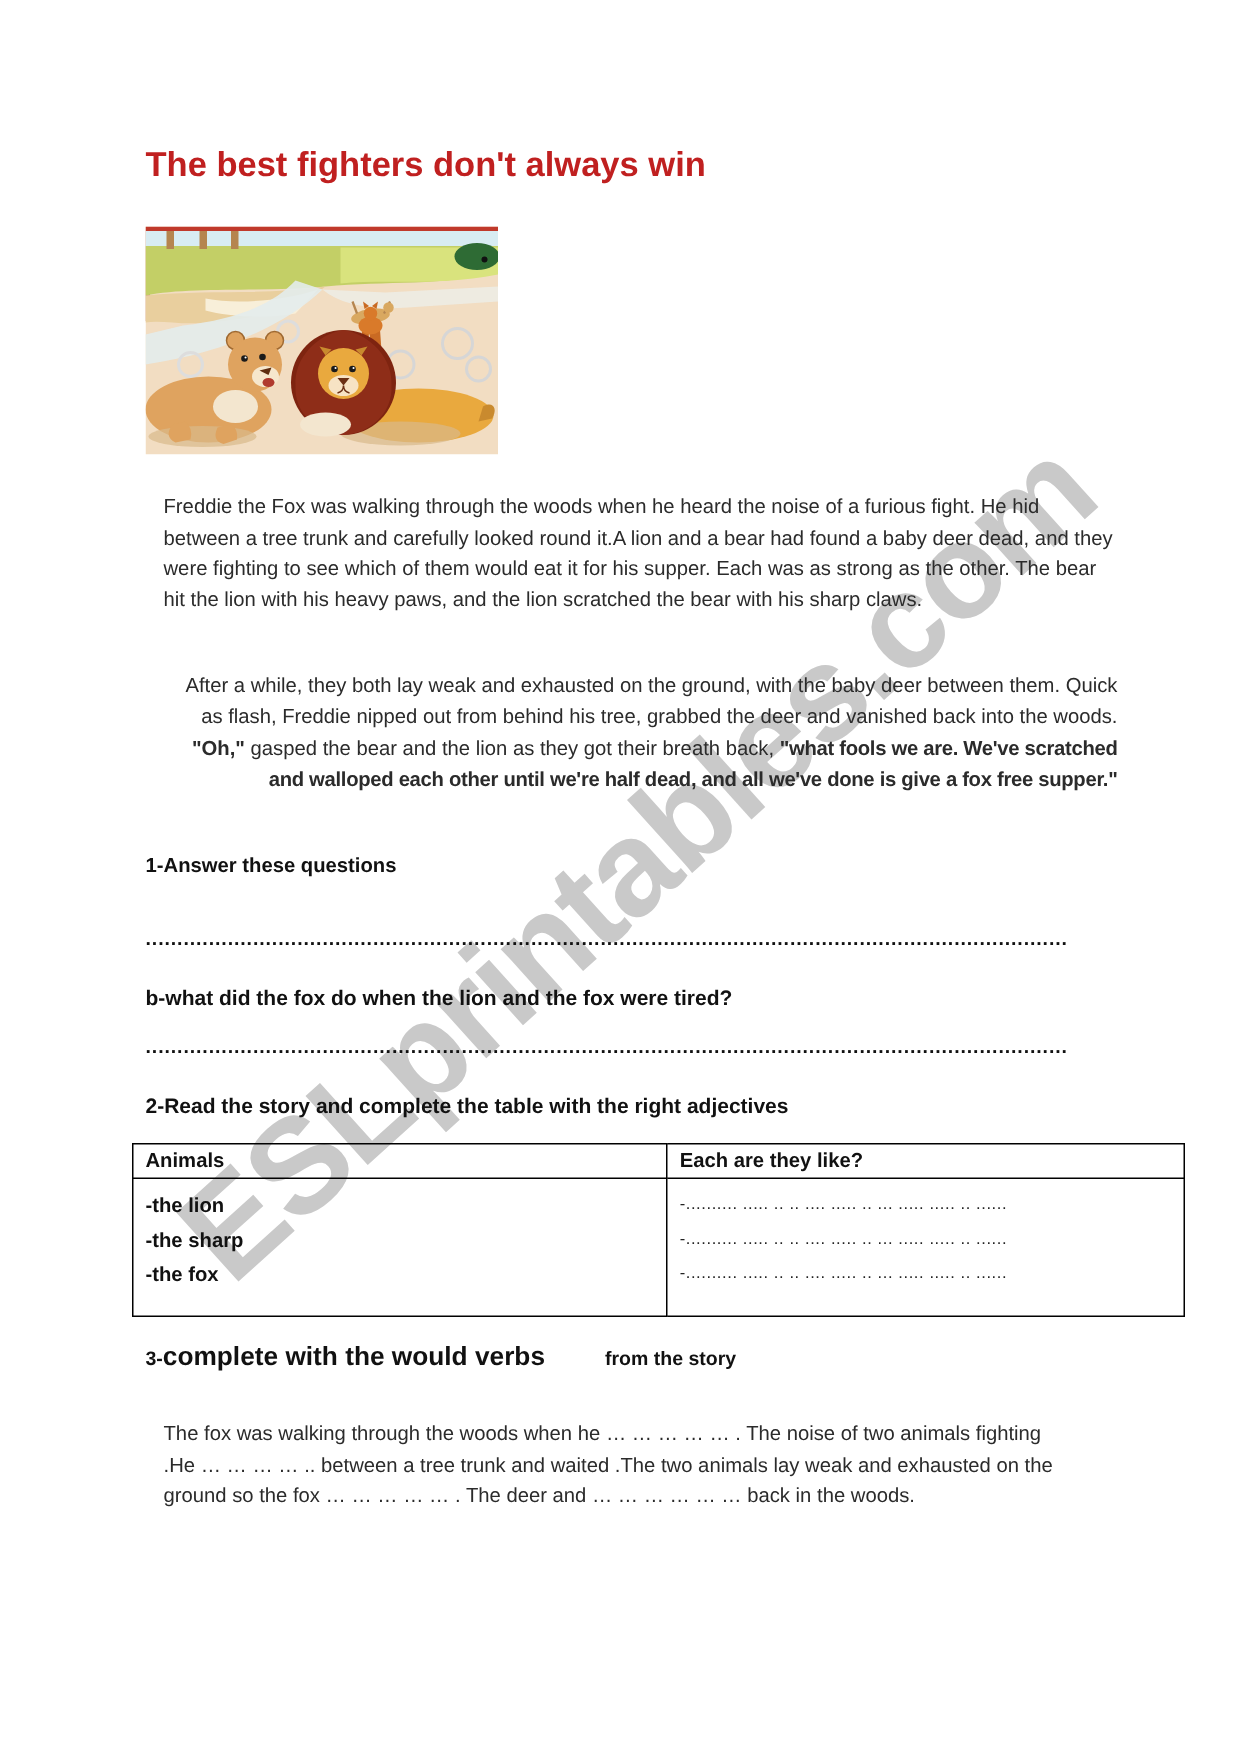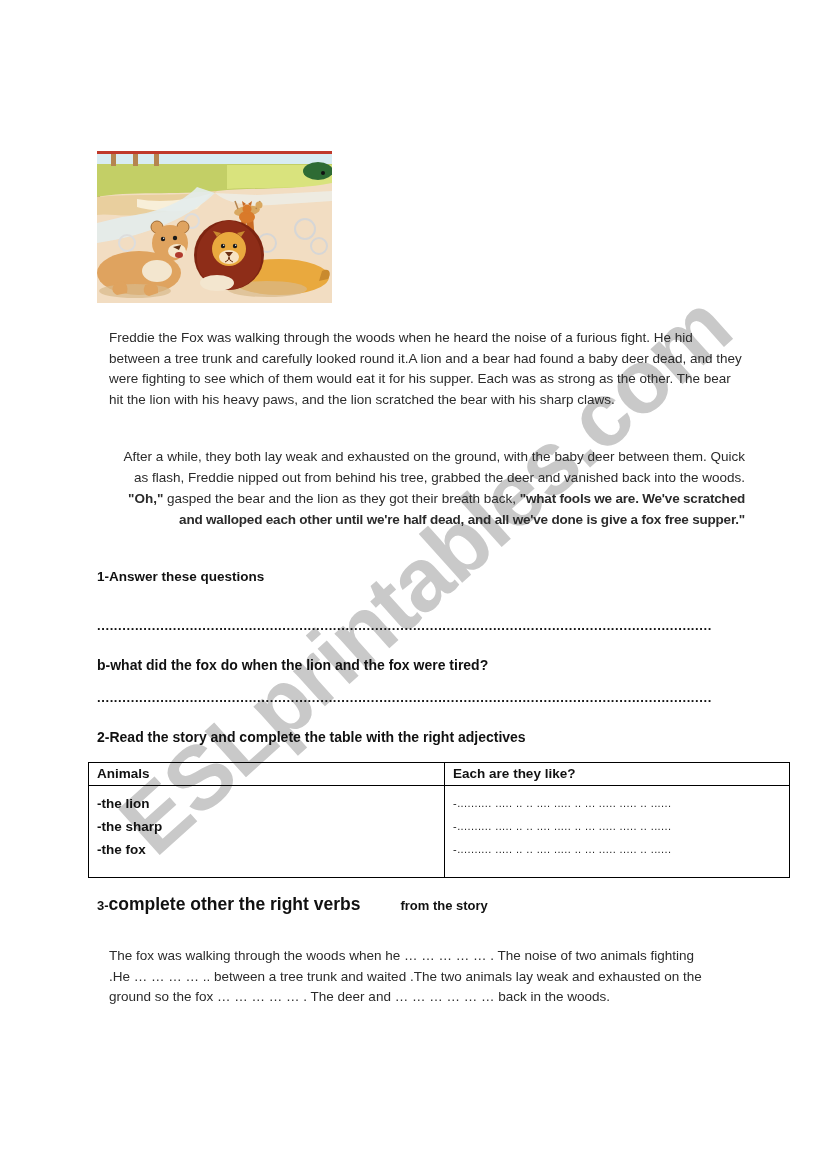--- a/index.html
+++ b/index.html
@@ -61,20 +61,21 @@
 
   .p3 { top:934px; width:600px; }
 </style>
 </head>
 <body>
 
 <div class="page">
 
   <div class="watermark">ESLprintables.com</div>
 
+  <h1 class="blk title">The best fighters don't always win</h1>
 
   <div class="blk illus">
     <svg width="235" height="152" viewBox="0 0 235 152">
 
       <rect x="0" y="0" width="235" height="152" fill="#f2ddc2"></rect>
 
       <rect x="0" y="0" width="235" height="3" fill="#c0392b"></rect>
       <rect x="0" y="3" width="3" height="60" fill="#c98a7a"></rect>
 
       <rect x="0" y="3" width="235" height="11" fill="#d8ecf2"></rect>
@@ -185,17 +186,17 @@
           <td class="answers-cell">
             <div>-.......... ..... .. .. .... ..... .. ... ..... ..... .. ......</div>
             <div>-.......... ..... .. .. .... ..... .. ... ..... ..... .. ......</div>
             <div>-.......... ..... .. .. .... ..... .. ... ..... ..... .. ......</div>
           </td>
         </tr>
       </tbody>
     </table>
   </div>
 
-  <div class="blk" id="ex3-heading"><span class="num">3-</span><span class="main">complete other the right verbs</span><span class="suffix">from the story</span></div>
+  <div class="blk" id="ex3-heading"><span class="num">3-</span><span class="main">complete with the would verbs</span><span class="suffix">from the story</span></div>
 
   <p class="blk para p3">The fox was walking through the woods when he … … … … … . The noise of two animals fighting .He … … … … .. between a tree trunk and waited .The two animals lay weak and exhausted on the ground so the fox … … … … … . The deer and … … … … … … back in the woods.</p>
 
 </div>
 
 </body></html>

